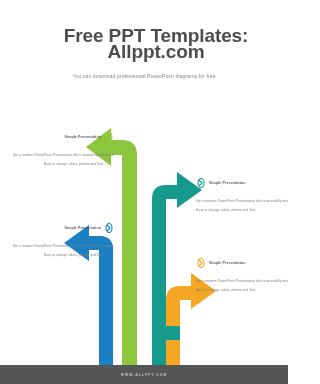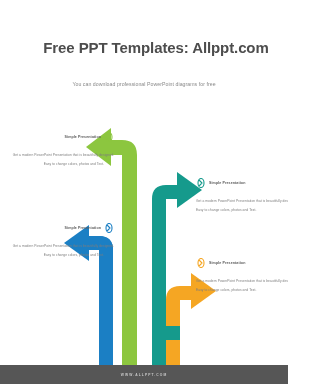--- a/index.html
+++ b/index.html
@@ -26,26 +26,26 @@
 
   
   .header {
     position: absolute;
     left: 0;
     top: 28px;
     width: 288px;
     text-align: center;
   }
   .title {
-    font-size: 15px;
+    font-size: 19px;
     font-weight: bold;
     color: #4d4d4d;
     letter-spacing: -0.1px;
     line-height: 16px;
-    margin: 12px;
+    margin: 0;
     padding-left: 24px;
   }
   .subtitle {
     font-size: 5.2px;
     color: #8a8a8a;
     margin: 0;
     padding-top: 13px;
     letter-spacing: 0.05px;
   }
 

